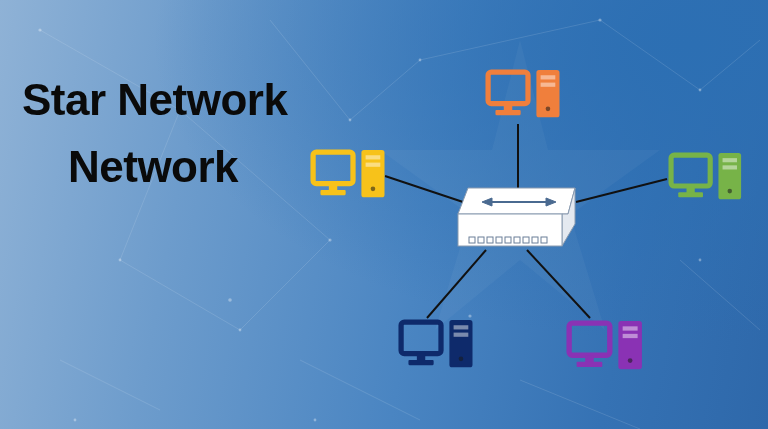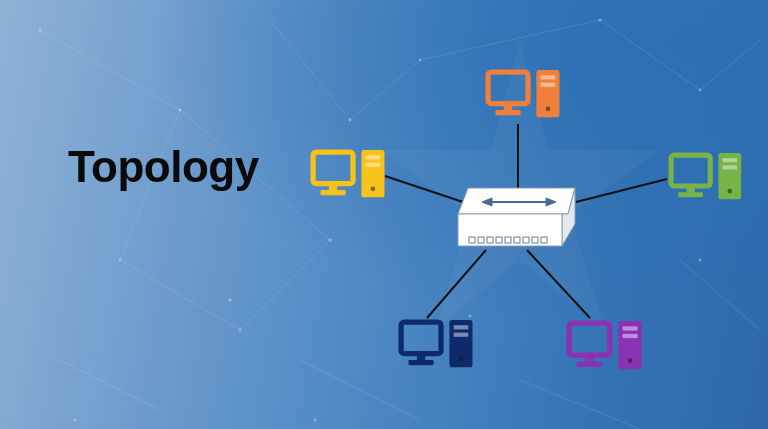--- a/index.html
+++ b/index.html
@@ -57,21 +57,22 @@
         <circle cx="600" cy="20" r="1.6"></circle>
         <circle cx="700" cy="90" r="1.4"></circle>
       <circle cx="230" cy="300" r="1.8"></circle>
         <circle cx="700" cy="260" r="1.4"></circle>
         <circle cx="75" cy="420" r="1.4"></circle>
       <circle cx="470" cy="316" r="1.6"></circle>
         <circle cx="315" cy="420" r="1.4"></circle>
     </g>
   </svg>
 
-  <h1 id="title-line-2" class="title">Topology</h1>
+  <h1 id="title-line-1" class="title">Star Network</h1>
+  <h1 id="title-line-2" class="title">Network</h1>
 
   <svg id="diagram-svg" width="768" height="429">
     <defs>
 
       <g id="pc">
 
         <rect x="2" y="2" width="38" height="30" rx="3" fill="none" stroke="currentColor" stroke-width="5"></rect>
 
         <rect x="17" y="32" width="8" height="7" fill="currentColor"></rect>
         <rect x="9" y="38" width="24" height="5" rx="1" fill="currentColor"></rect>

